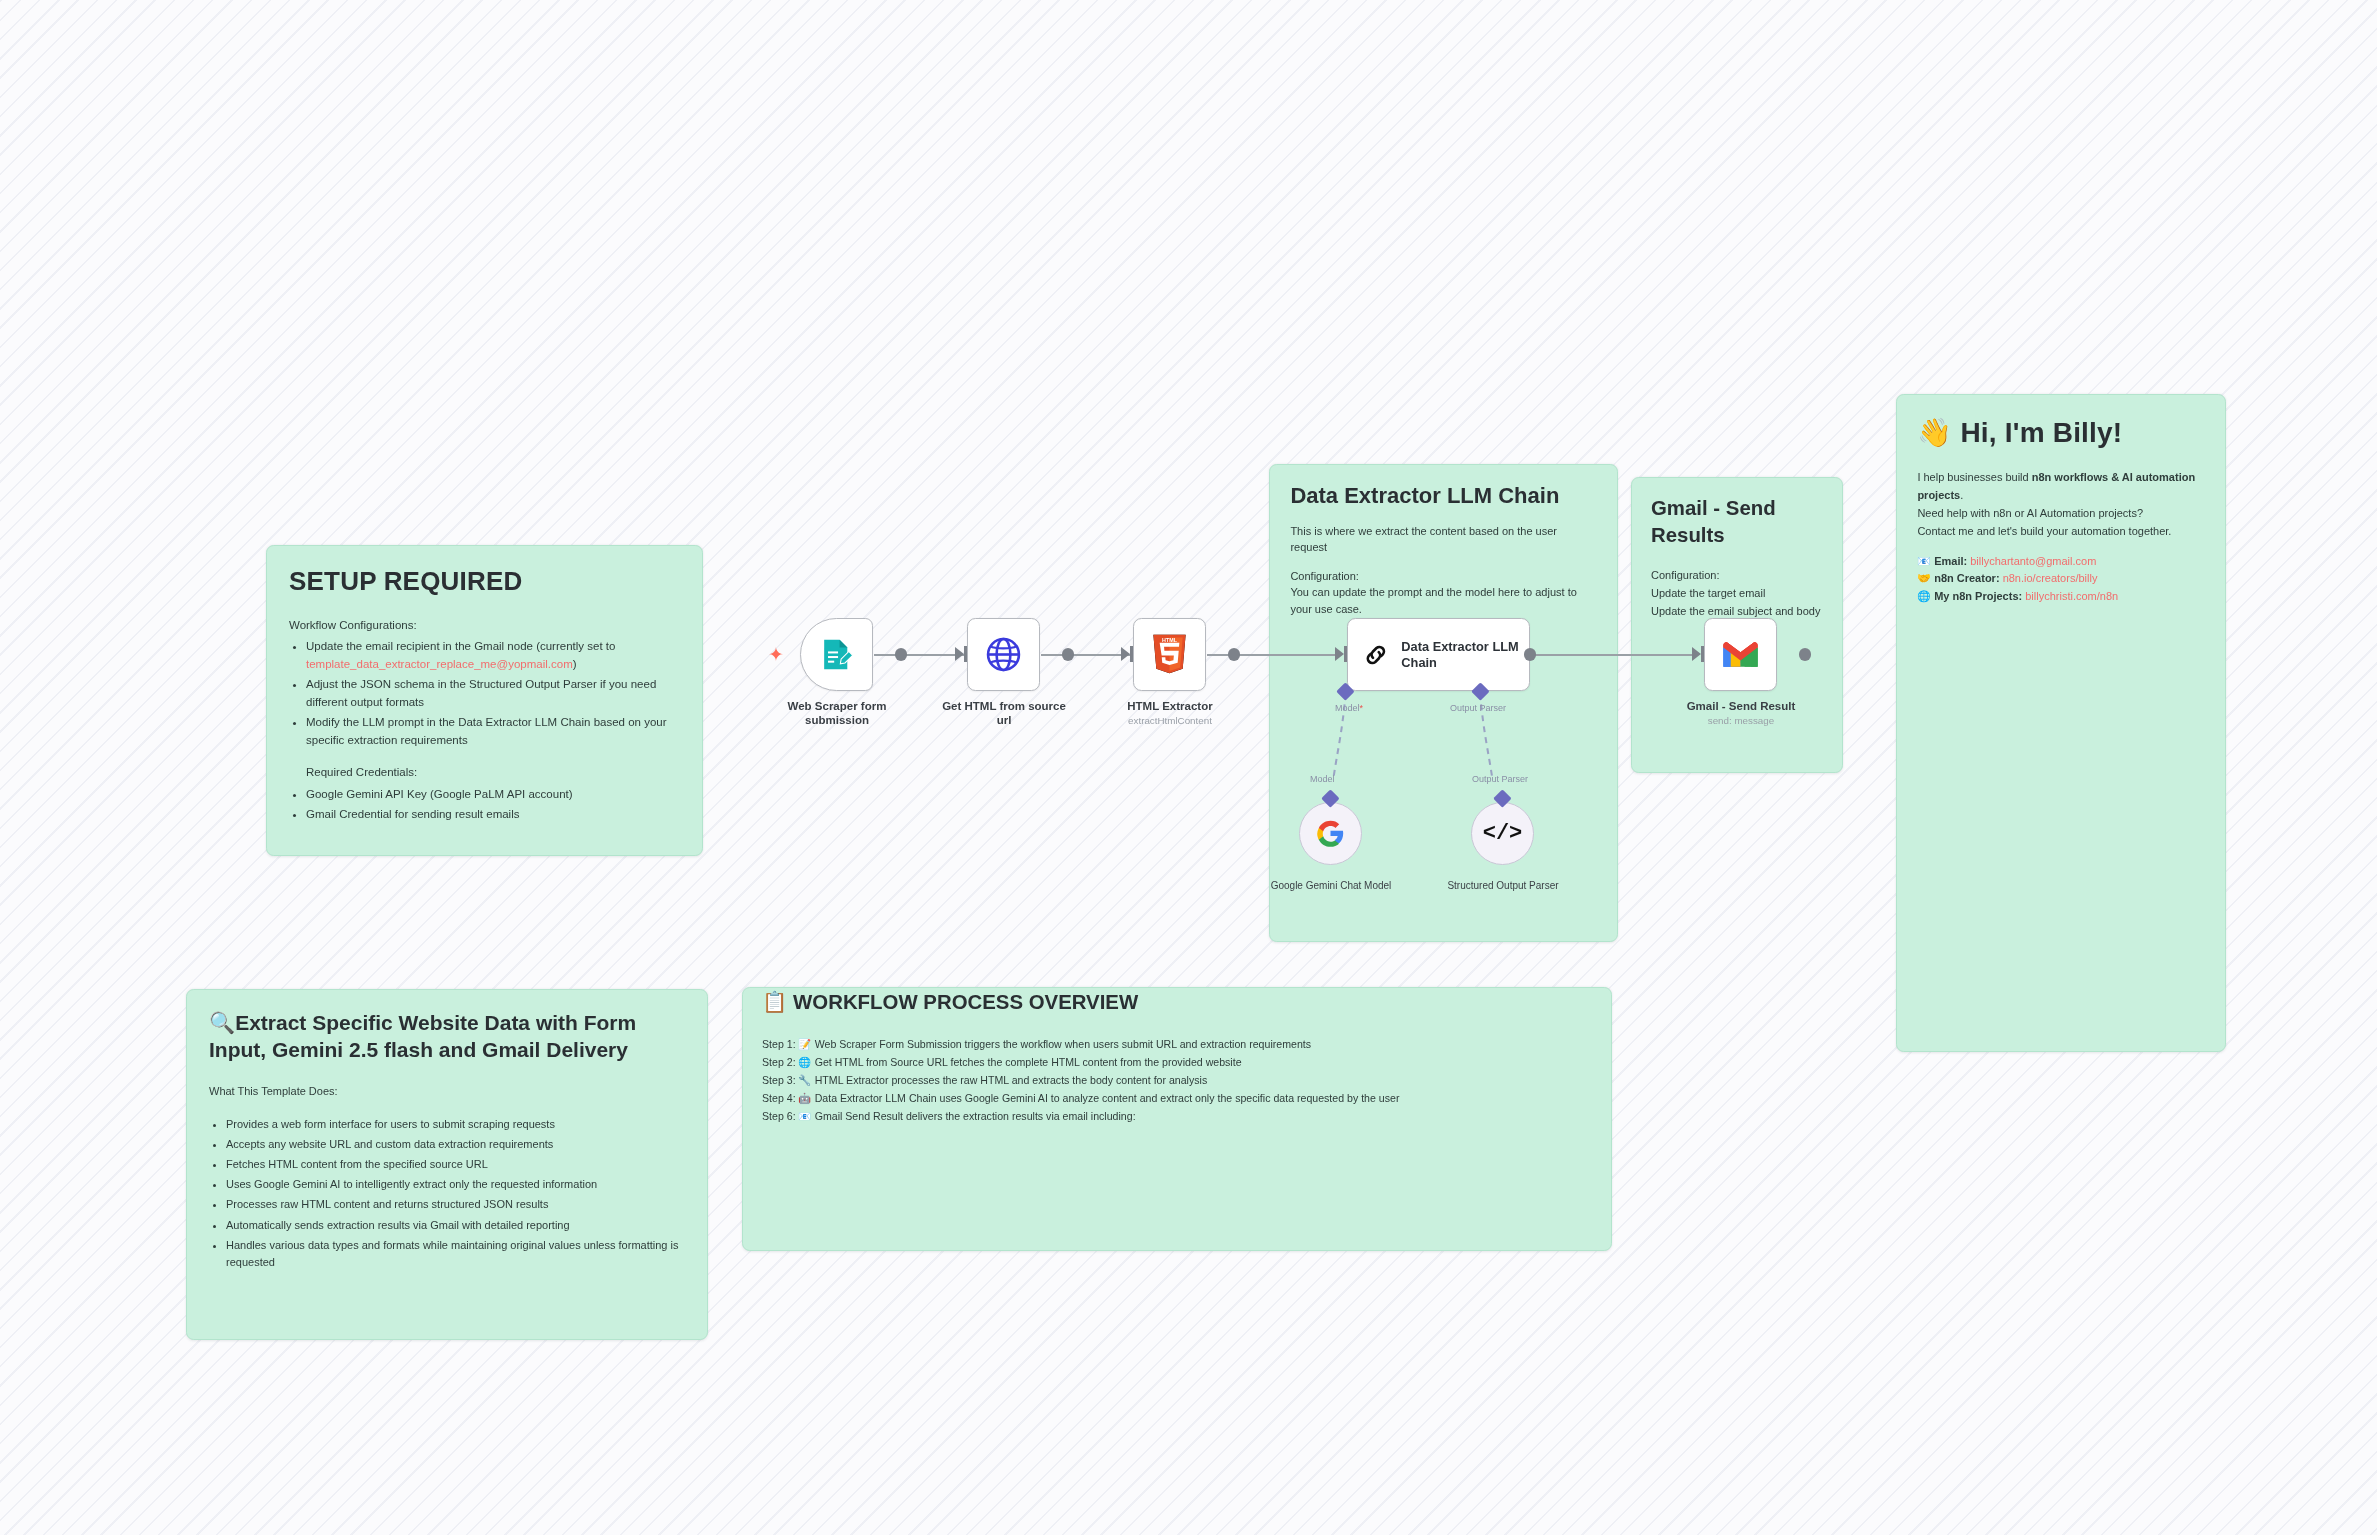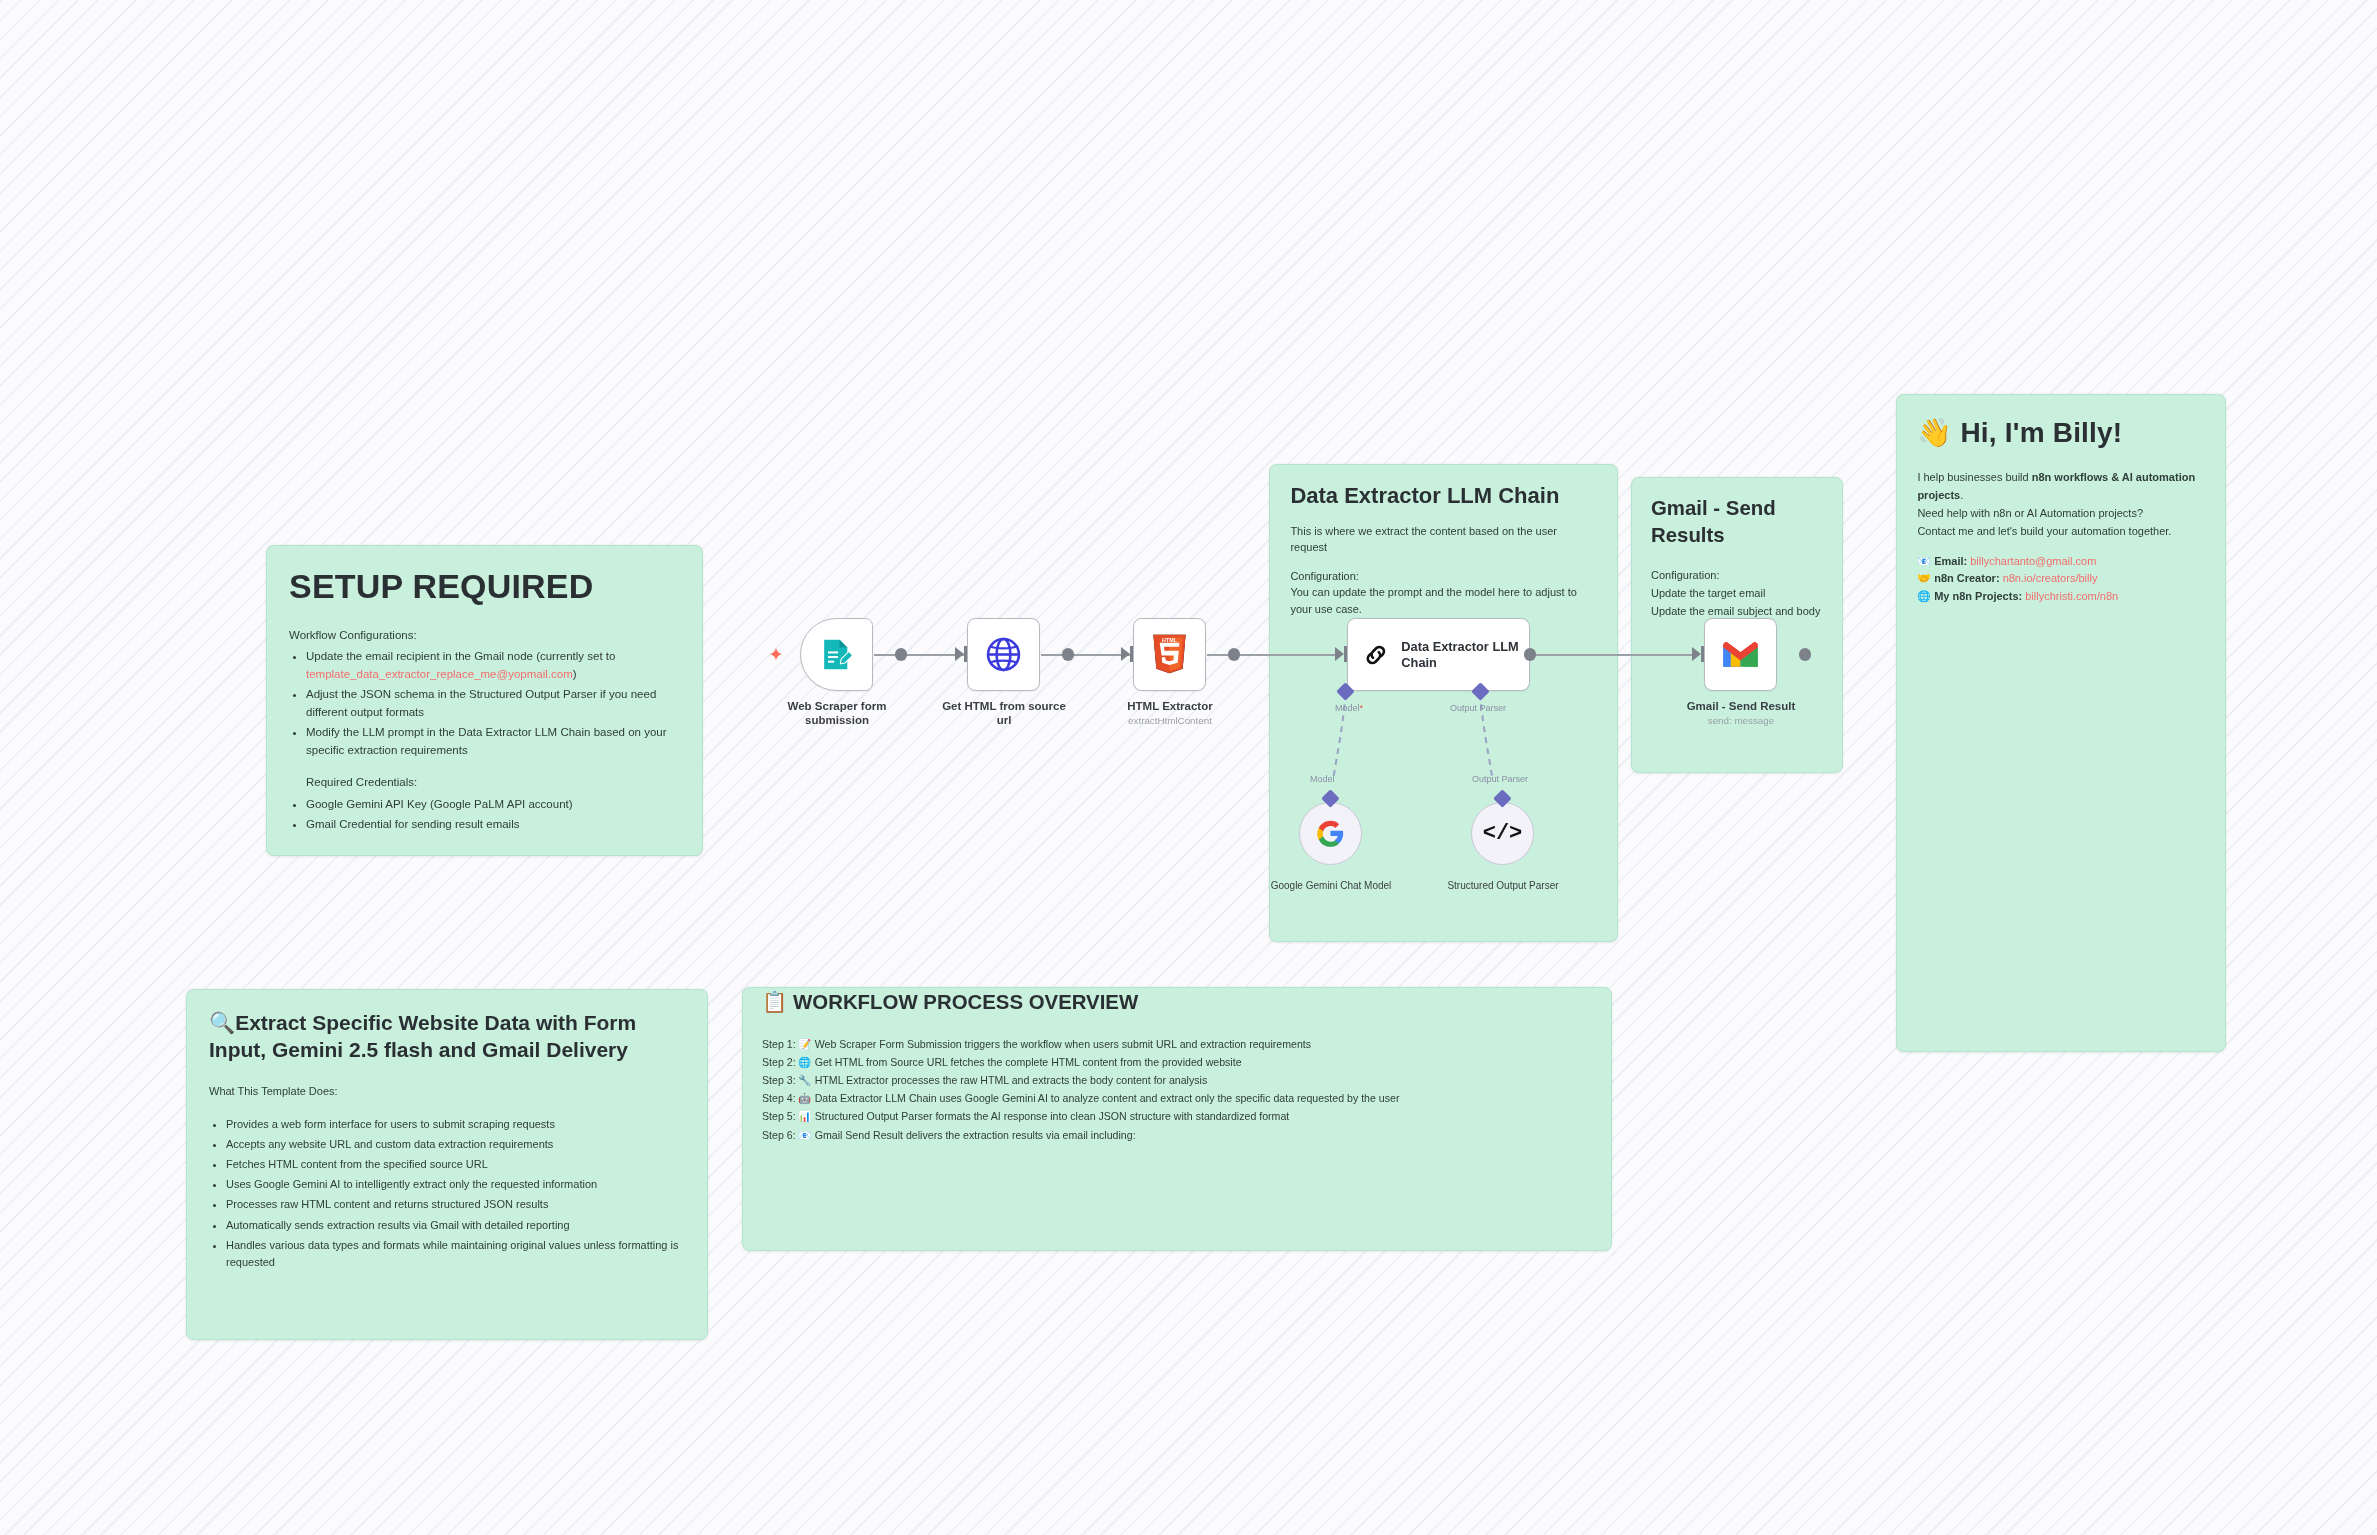--- a/index.html
+++ b/index.html
@@ -38,21 +38,21 @@
     border-radius: 7.7px;
     box-shadow: 0 0.9px 2.6px rgba(30, 50, 45, 0.10);
     color: #2b3a38;
     overflow: hidden;
   }
   .sticky.behind { z-index: 1; }
 
   .sticky-inner { padding: 19px 22px; }
 
   .sticky h1 {
-    font-size: 34px;
+    font-size: 26px;
     font-weight: bold;
     letter-spacing: 0.2px;
     color: #2a2f33;
     line-height: 1.25;
   }
   .sticky h2 {
     font-size: 23px;
     font-weight: bold;
     color: #2a2f33;
     line-height: 1.3;
@@ -373,25 +373,20 @@
       </p>
       <p>
         <span>Step 3:</span>
         <span>🔧</span>
         <span>HTML Extractor processes the raw HTML and extracts the body content for analysis</span>
       </p>
       <p>
         <span>Step 4:</span>
         <span>🤖</span>
         <span>Data Extractor LLM Chain uses Google Gemini AI to analyze content and extract only the specific data requested by the user</span>
-      </p>
-      <p>
-        <span>Step 5:</span>
-        <span>📊</span>
-        <span>Structured Output Parser formats the AI response into clean JSON structure with standardized format</span>
       </p>
       <p>
         <span>Step 6:</span>
         <span>📧</span>
         <span>Gmail Send Result delivers the extraction results via email including:</span>
       </p>
     </div>
   </div>
 
   <div class="conn" style="left:874px; top:654px; width:94px;"></div>

